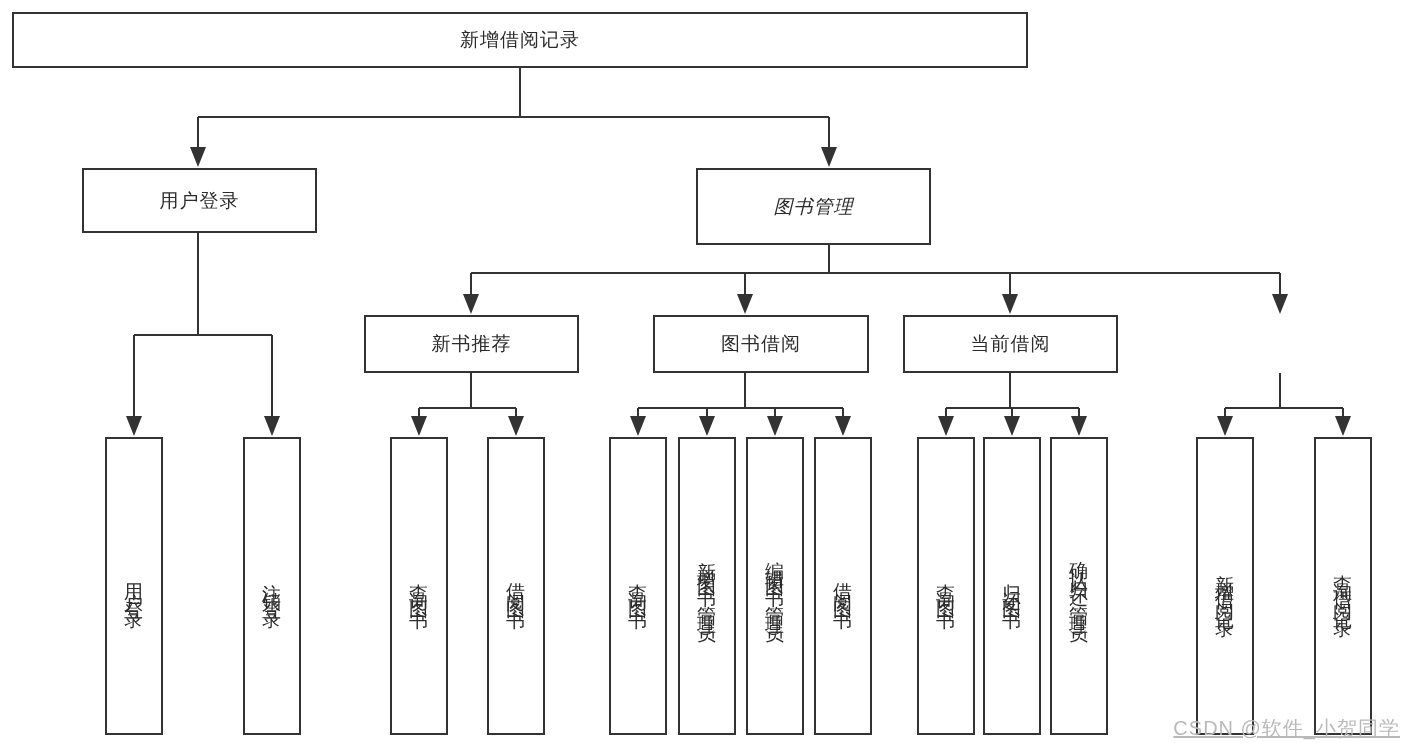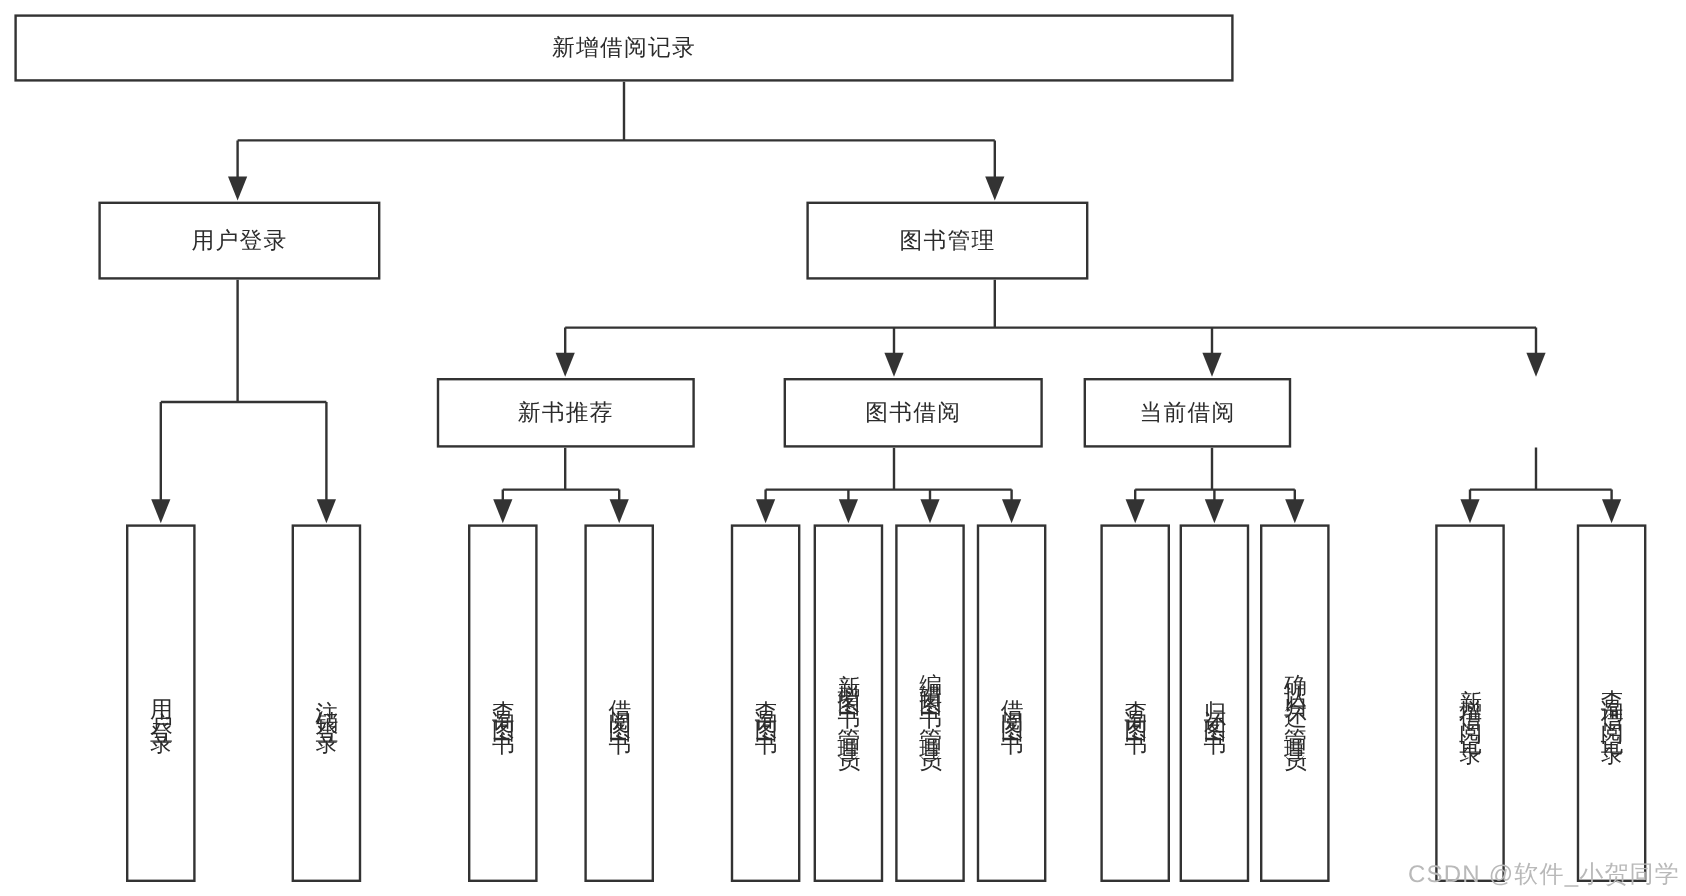--- a/index.html
+++ b/index.html
@@ -53,20 +53,21 @@
     line-height: 1;
   }
   .watermark {
     position: absolute;
     right: 5px;
     bottom: 5px;
     font-size: 20px;
     color: #b9b9b9;
     letter-spacing: 1px;
     white-space: nowrap;
+    text-decoration: underline;
   }
 </style>
 </head>
 <body>
 
 <div id="canvas">
 
   <svg id="connector-svg" width="1405" height="747" viewBox="0 0 1405 747">
     <g stroke="#333333" stroke-width="2" fill="none">
 
@@ -107,31 +108,31 @@
     </g>
   </svg>
 
   <div class="hbox" style="left:12px; top:12px; width:1016px; height:56px;">
     <span>新增借阅记录</span>
   </div>
 
   <div class="hbox" style="left:82px; top:168px; width:235px; height:65px;">
     <span>用户登录</span>
   </div>
-  <div class="hbox" style="left:672px; top:168px; width:235px; height:65px;">
+  <div class="hbox" style="left:696px; top:168px; width:235px; height:77px;font-style:italic;">
     <span>图书管理</span>
   </div>
 
   <div class="hbox" style="left:364px; top:315px; width:215px; height:58px;">
     <span>新书推荐</span>
   </div>
   <div class="hbox" style="left:653px; top:315px; width:216px; height:58px;">
     <span>图书借阅</span>
   </div>
-  <div class="hbox" style="left:903px; top:315px; width:173px; height:58px;">
+  <div class="hbox" style="left:903px; top:315px; width:215px; height:58px;">
     <span>当前借阅</span>
   </div>
 
   <div class="vbox" style="left:105px;">
     <span>用户登录</span>
   </div>
   <div class="vbox" style="left:243px;">
     <span>注销登录</span>
   </div>
 

